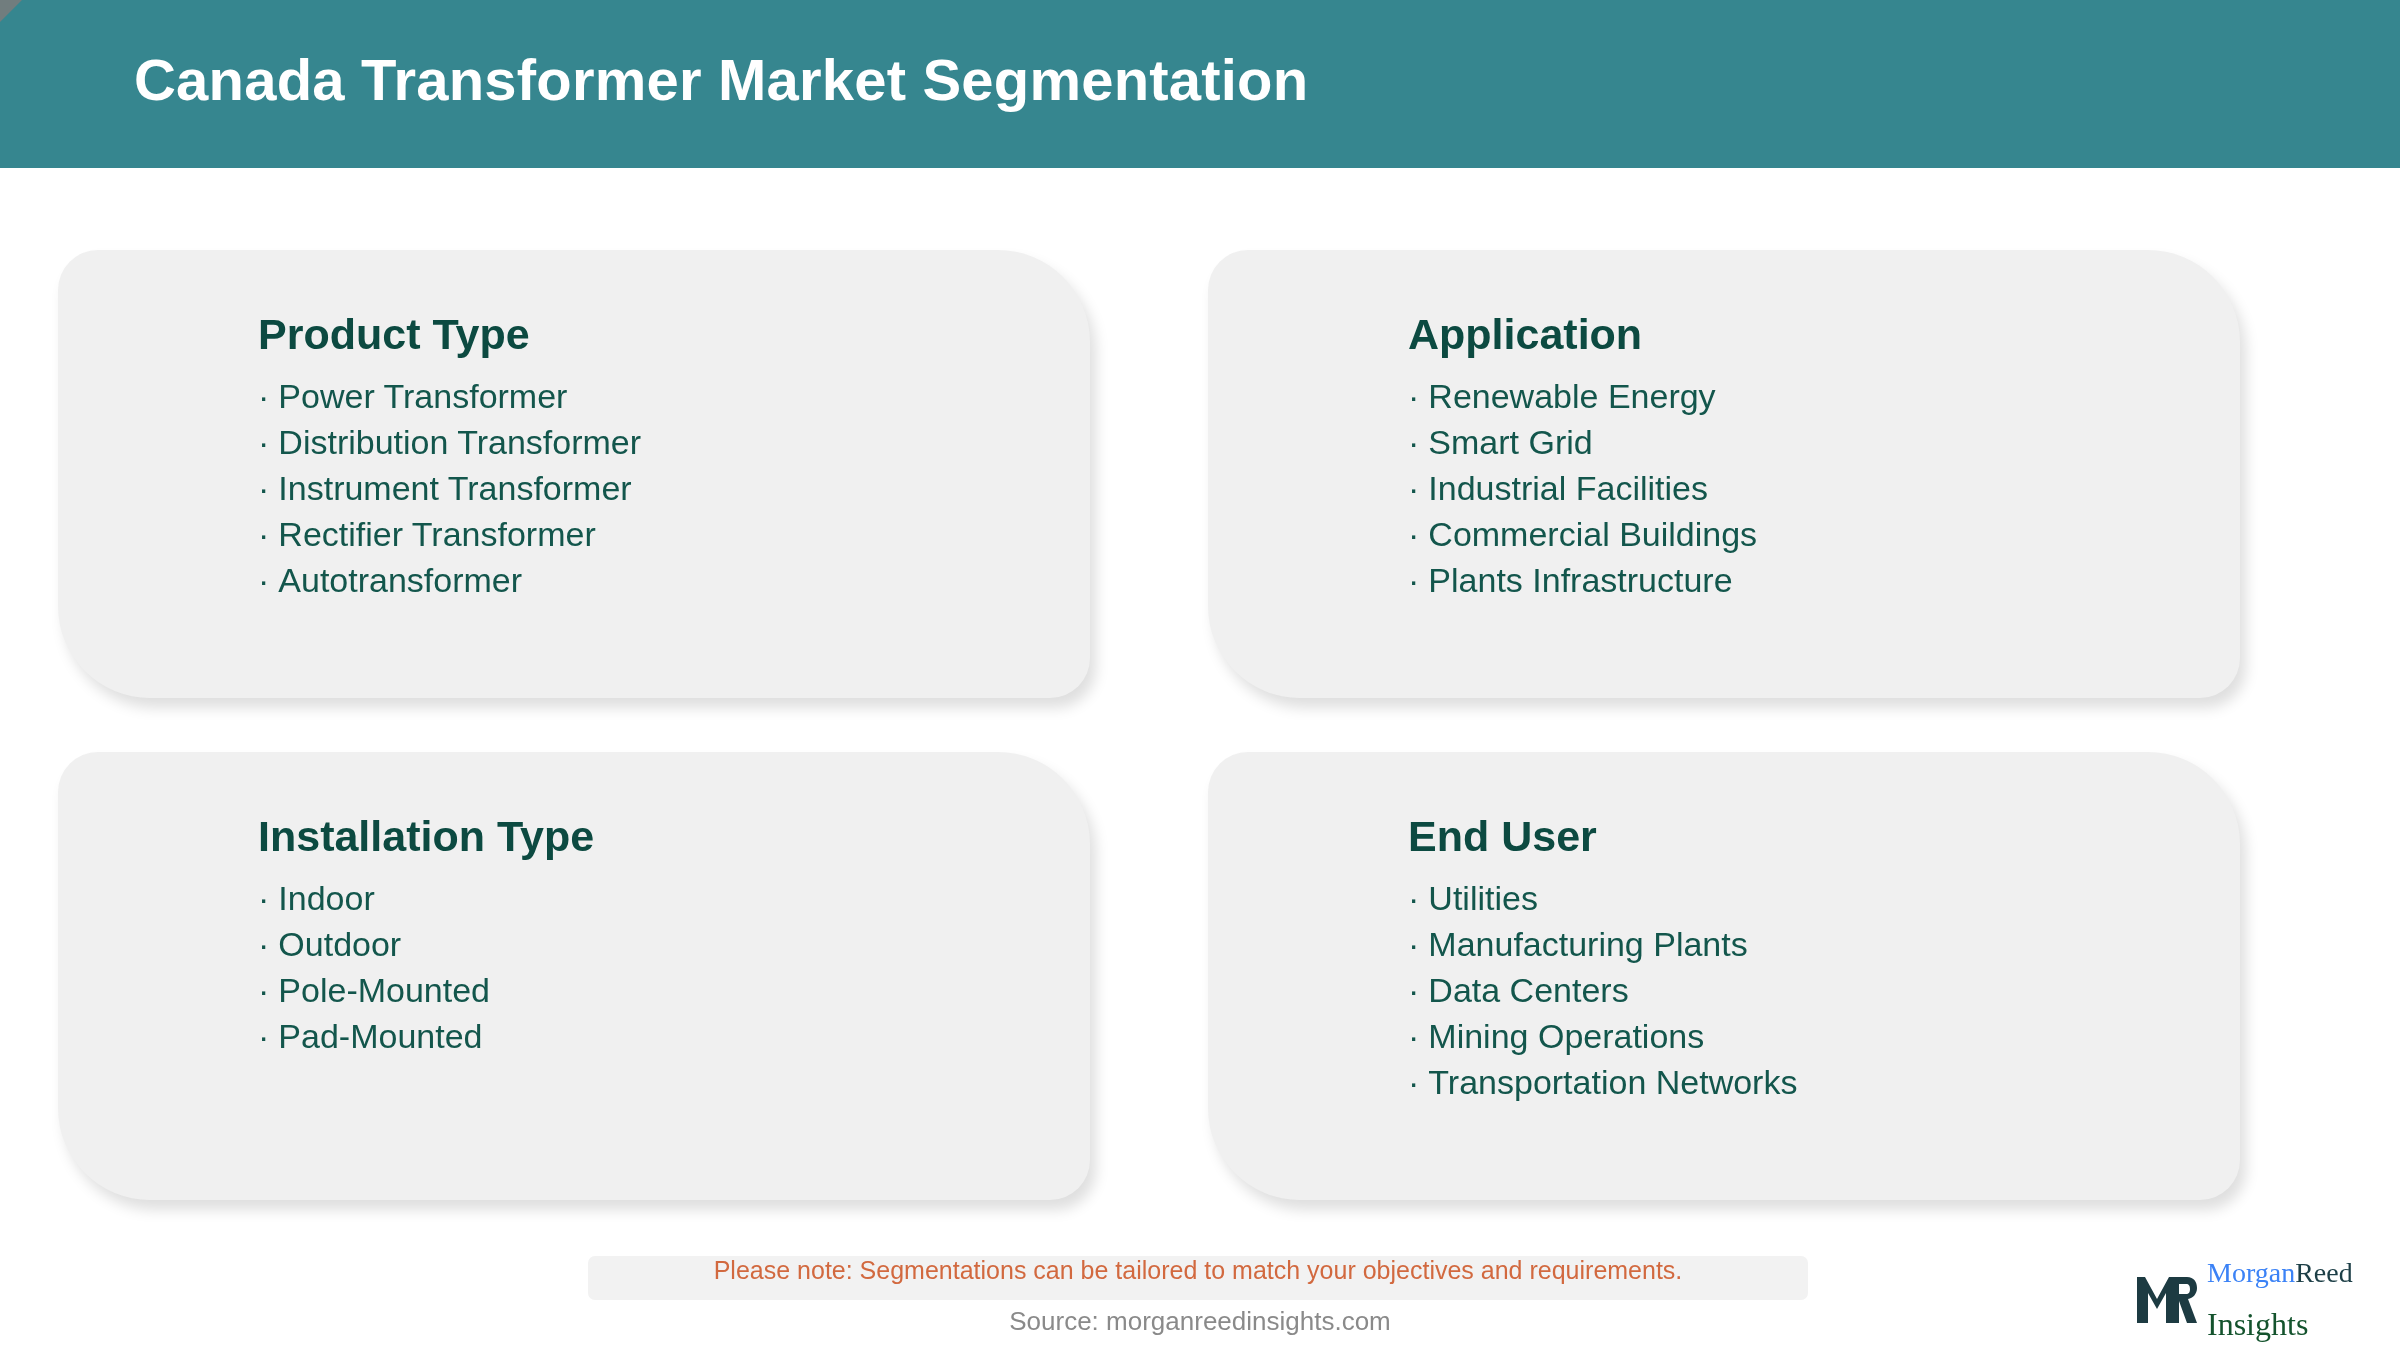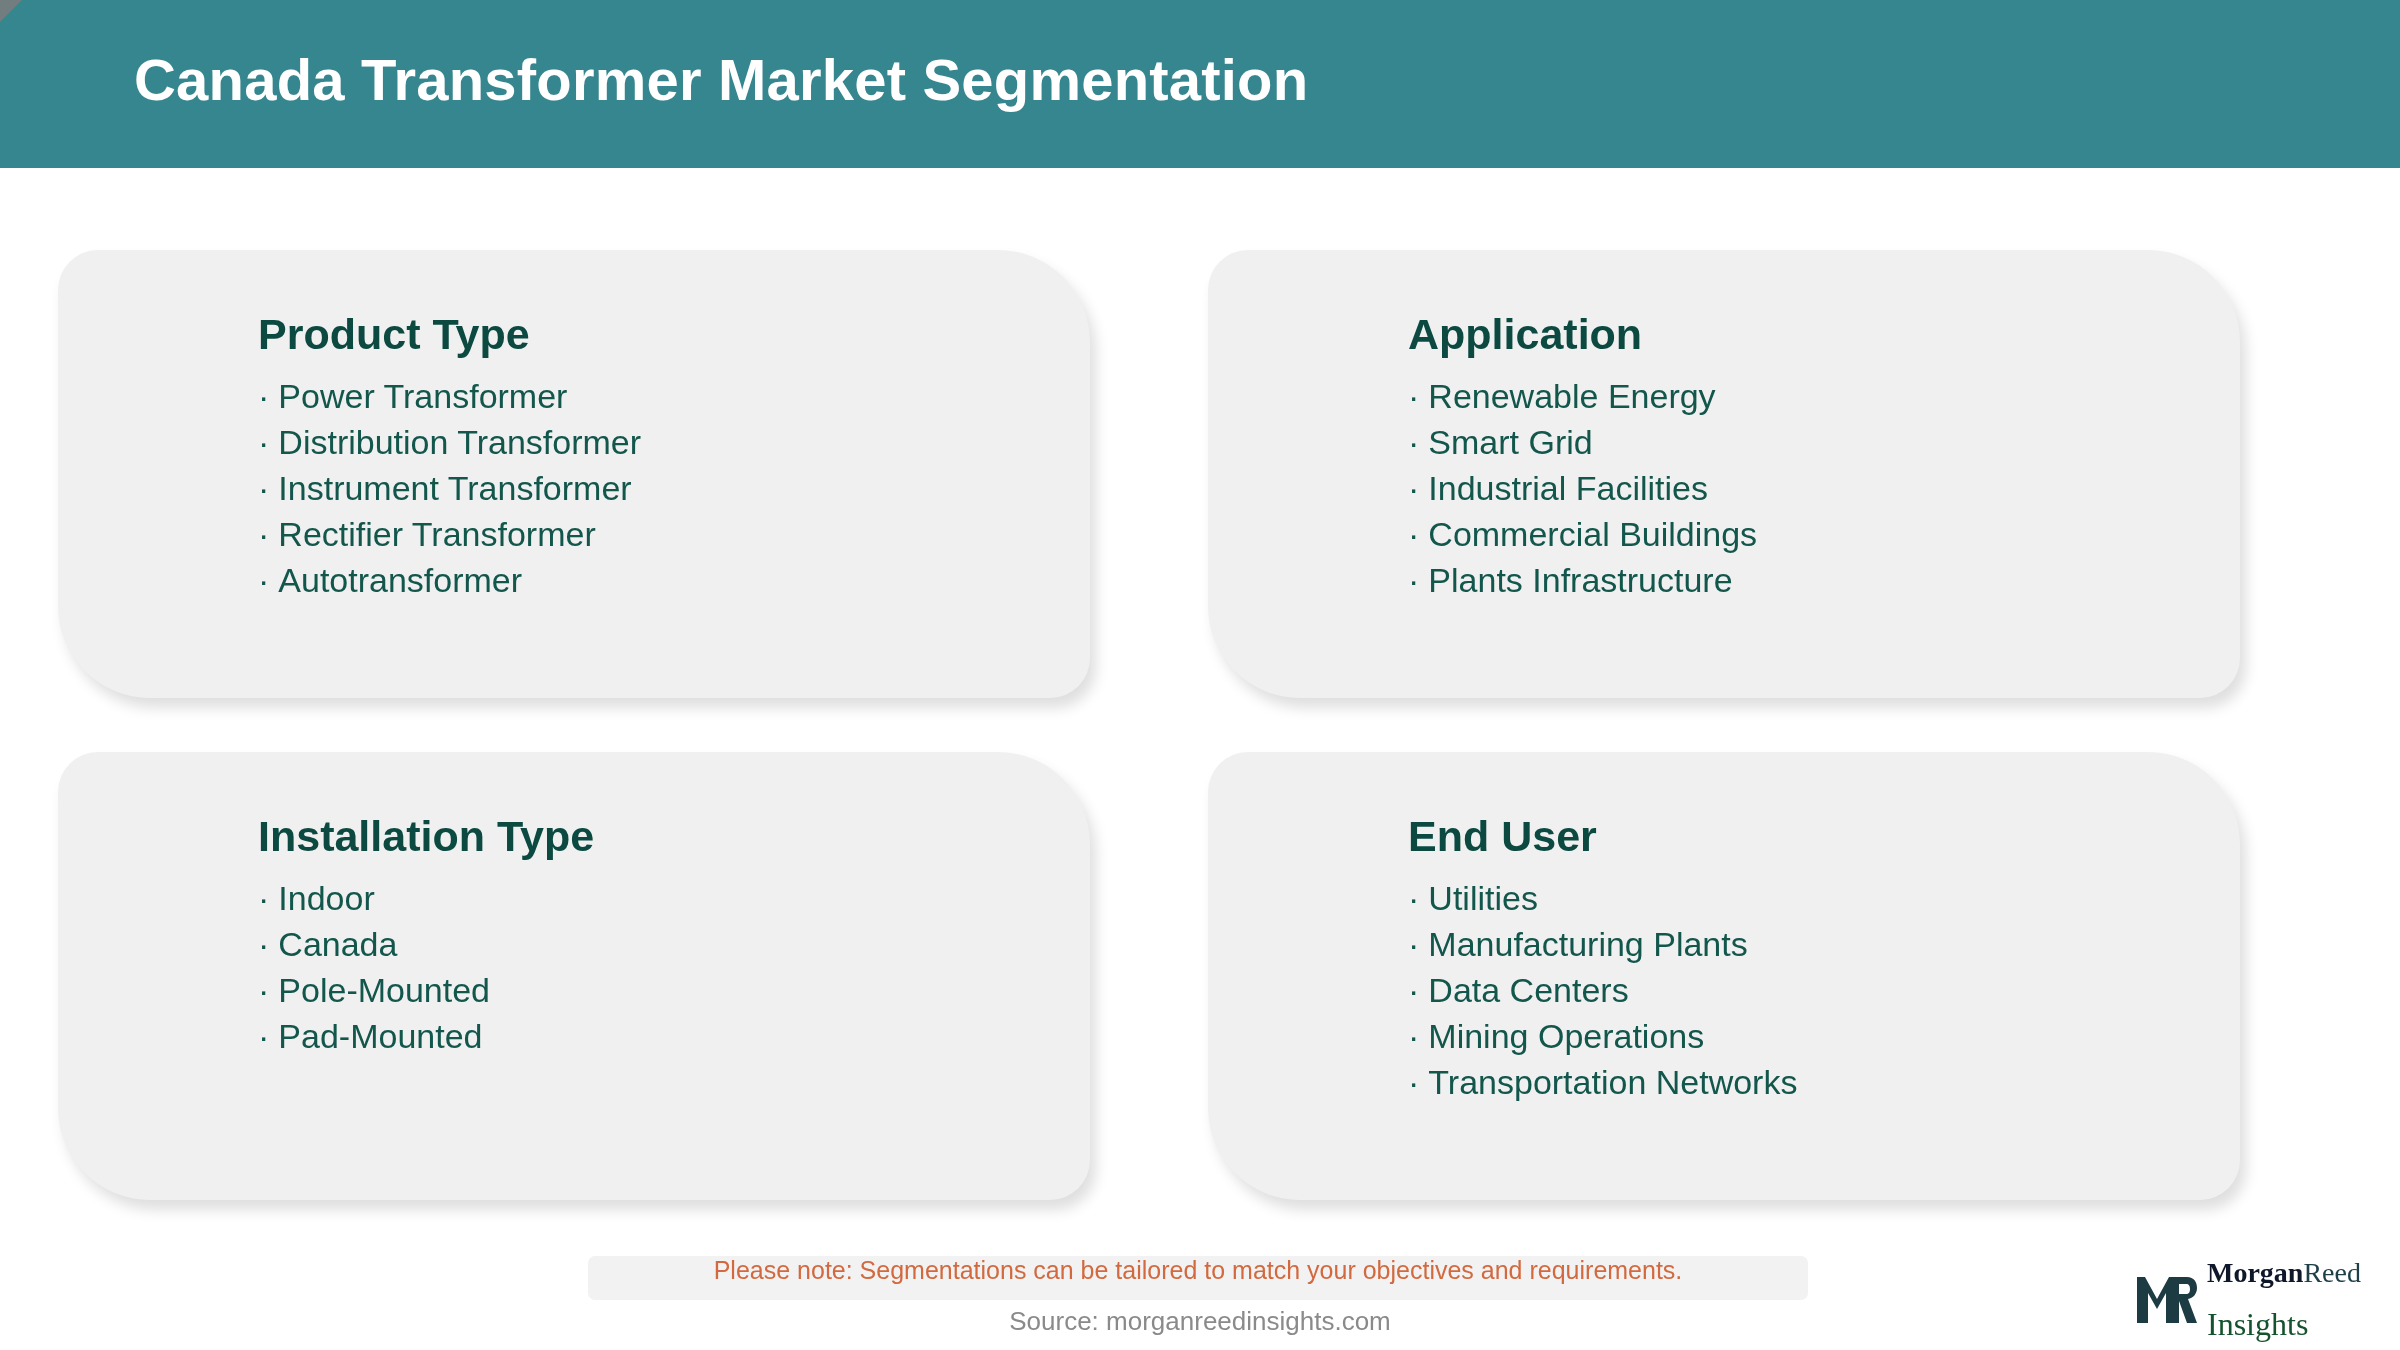--- a/index.html
+++ b/index.html
@@ -116,21 +116,21 @@
     left: 2135px;
     top: 1264px;
     width: 230px;
     height: 70px;
     display: flex;
     align-items: center;
   }
   #logo-mark { width: 62px; height: 52px; flex: 0 0 auto; }
   #logo-words { margin-left: 10px; line-height: 1.0; }
   .logo-line1 { font-family: "Liberation Serif", serif; font-size: 28px; white-space: nowrap; }
-  .logo-morgan { font-weight: bold; color: #0f172a; }
+  .logo-morgan { font-weight: normal; color: #3b82f6; }
   .logo-reed { font-weight: normal; color: #1d3f47; }
   .logo-line2 {
     font-family: "Liberation Serif", serif;
     font-size: 32px;
     color: #14532d;
     margin-top: 21px;
     white-space: nowrap;
   }
 </style>
 </head>
@@ -167,21 +167,21 @@
         <li><span class="bullet">·</span><span>Plants Infrastructure</span></li>
       </ul>
     </div>
   </div>
 
   <div class="card" id="card-2">
     <div class="card-inner">
       <div class="card-heading">Installation Type</div>
       <ul class="card-list">
         <li><span class="bullet">·</span><span>Indoor</span></li>
-        <li><span class="bullet">·</span><span>Canada</span></li>
+        <li><span class="bullet">·</span><span>Outdoor</span></li>
         <li><span class="bullet">·</span><span>Pole-Mounted</span></li>
         <li><span class="bullet">·</span><span>Pad-Mounted</span></li>
       </ul>
     </div>
   </div>
 
   <div class="card" id="card-3">
     <div class="card-inner">
       <div class="card-heading">End User</div>
       <ul class="card-list">

